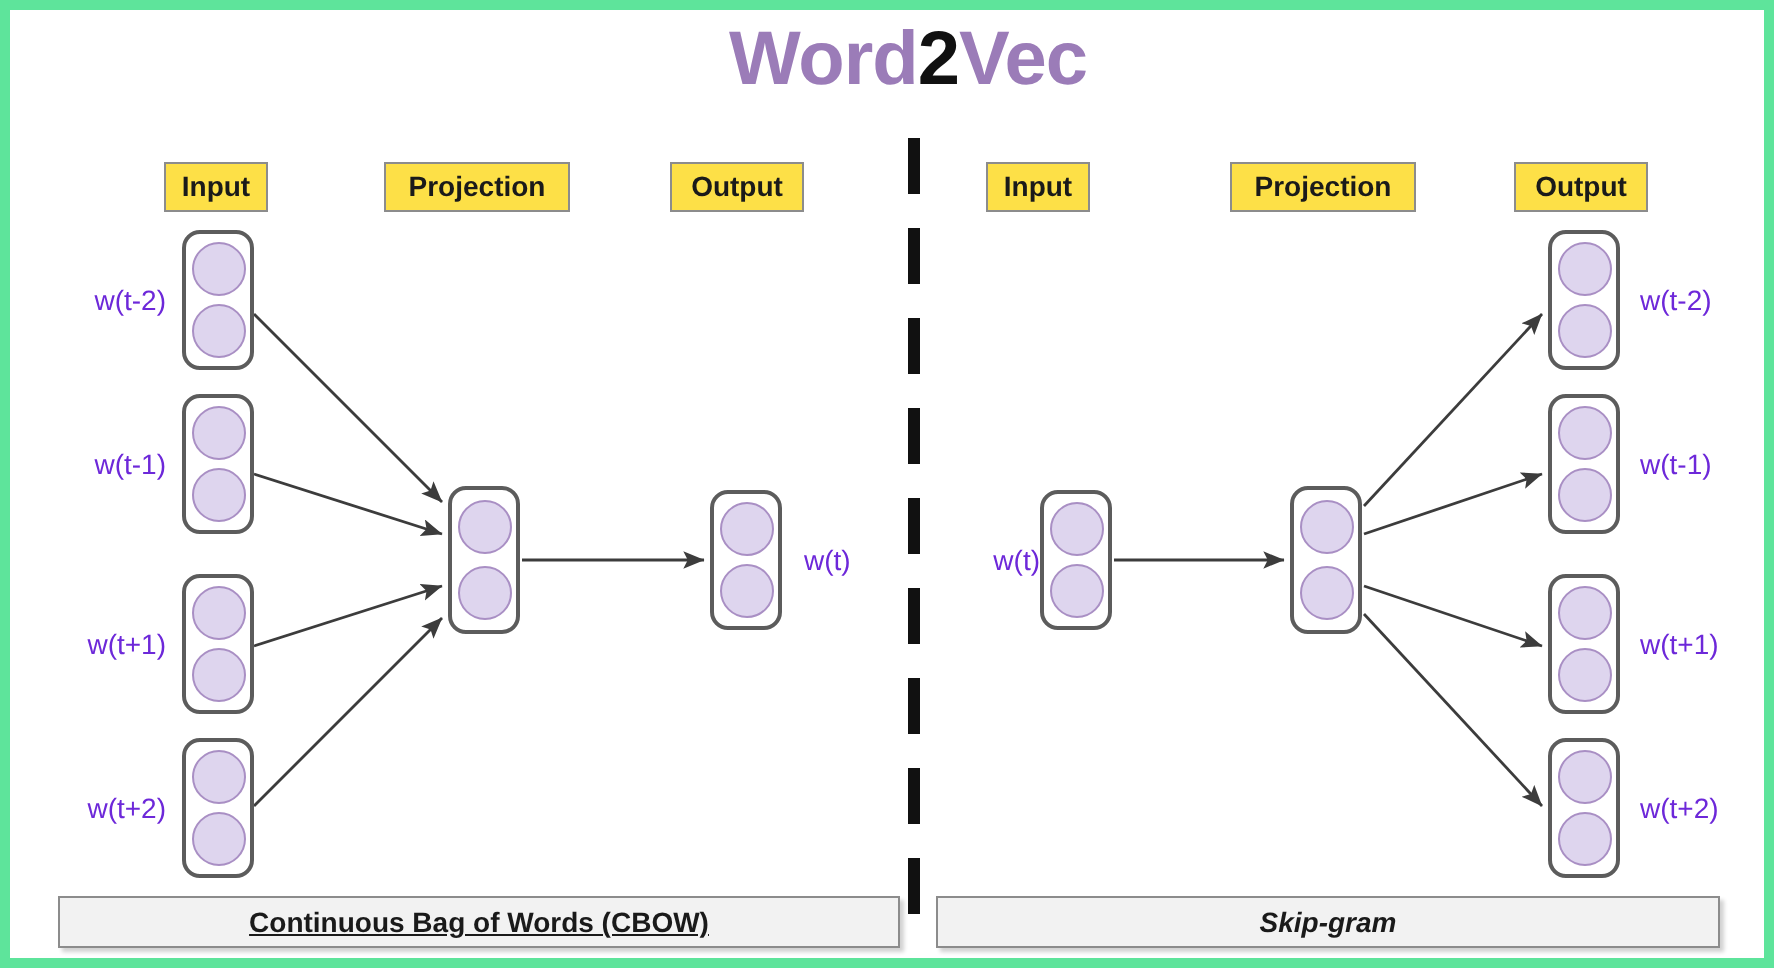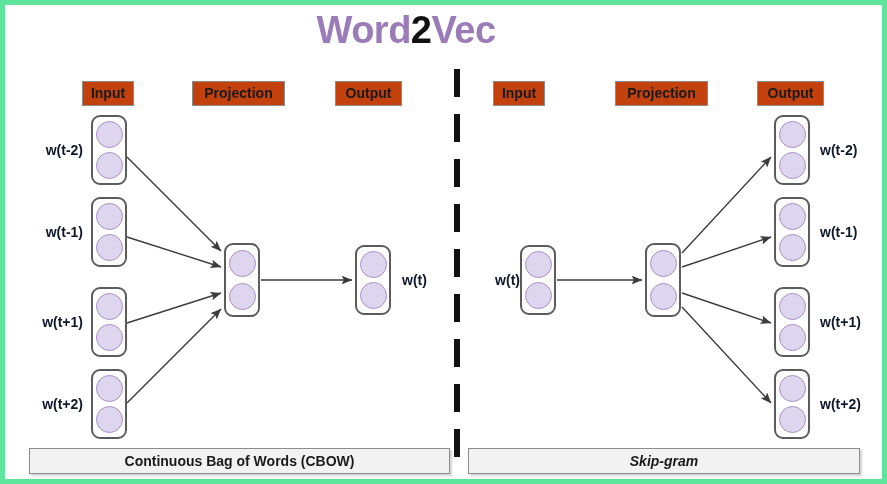--- a/index.html
+++ b/index.html
@@ -33,27 +33,28 @@
     top: 2px;
     width: 802px;
     text-align: center;
     font-size: 38px;
     font-weight: bold;
     letter-spacing: -0.5px;
     line-height: 46px;
     color: #9b7cb8;
     white-space: nowrap;
     user-select: none;
+    padding-left: 48px;
   }
   #title .digit { color: #111111; }
 
   
   .colhead {
     position: absolute;
-    background: #c2410c;
+    background: #fde047;
     border: 1px solid #8c8c8c;
     color: #1a1a1a;
     font-size: 14px;
     font-weight: bold;
     line-height: 20px;
     padding: 1px 6px 2px 6px;
     white-space: nowrap;
     box-sizing: border-box;
     text-align: center;
   }
@@ -80,23 +81,23 @@
     height: 27px;
     border-radius: 50%;
     background: #ded5ee;
     border: 1px solid #a98fc4;
     box-sizing: border-box;
   }
 
   
   .wlabel {
     position: absolute;
-    color: #0f172a;
+    color: #6d28d9;
     font-size: 14px;
-    font-weight: bold;
+    font-weight: normal;
     line-height: 18px;
     white-space: nowrap;
     user-select: none;
   }
   .wlabel.right { text-align: left; }
   .wlabel.left  { text-align: right; }
 
   
   #divider {
     position: absolute;
@@ -245,17 +246,17 @@
     <div class="nodebox" style="left:769px; top:364px;">
       <span class="circle"></span>
       <span class="circle"></span>
     </div>
 
     <div class="wlabel right" style="left:815px; top:136px; width:62px;">w(t-2)</div>
     <div class="wlabel right" style="left:815px; top:218px; width:62px;">w(t-1)</div>
     <div class="wlabel right" style="left:815px; top:308px; width:62px;">w(t+1)</div>
     <div class="wlabel right" style="left:815px; top:390px; width:62px;">w(t+2)</div>
 
-    <div class="caption" style="left:24px; top:443px; width:421px;">Continuous Bag of Words (CBOW)</div>
+    <div class="caption" style="left:24px; top:443px; width:421px;text-decoration:underline;">Continuous Bag of Words (CBOW)</div>
     <div class="caption" style="left:463px; top:443px; width:392px;font-style:italic;">Skip-gram</div>
 
   </div>
 </div>
 
 </body></html>

